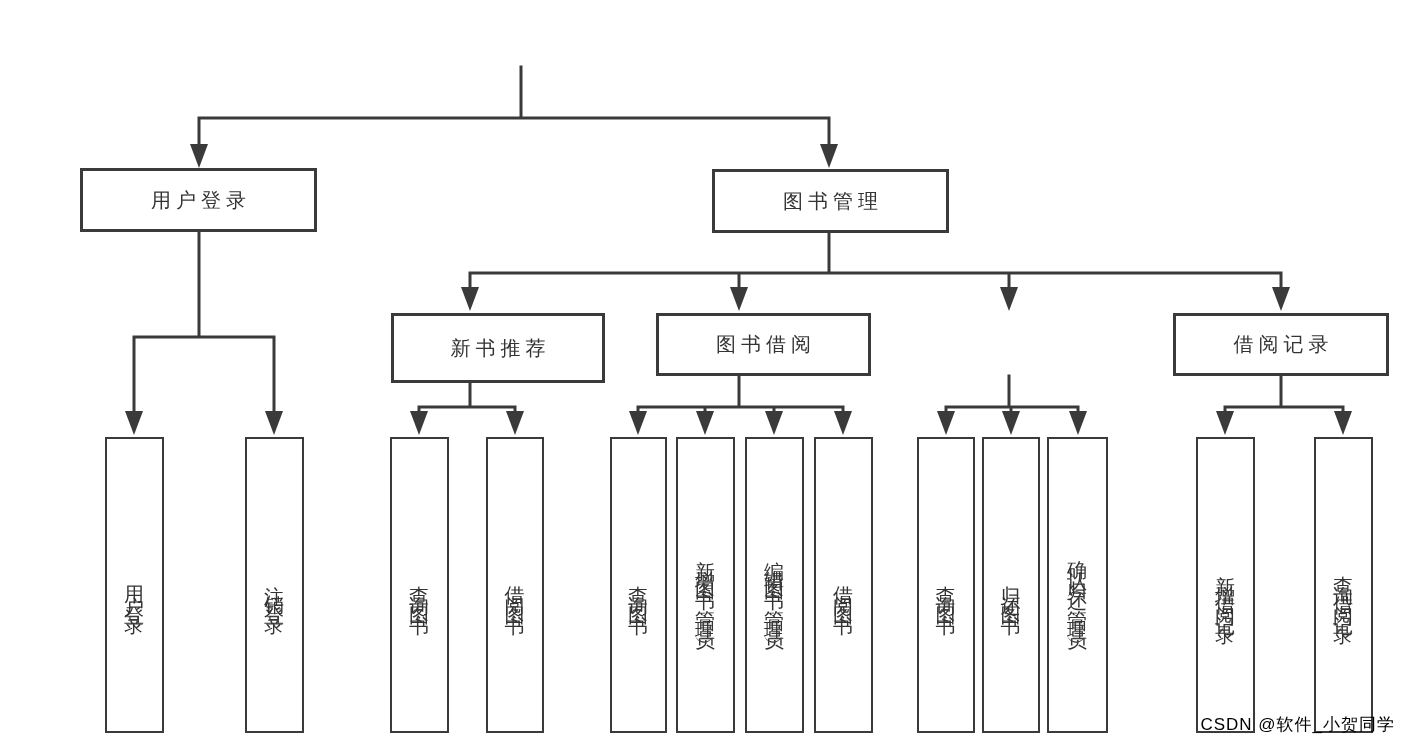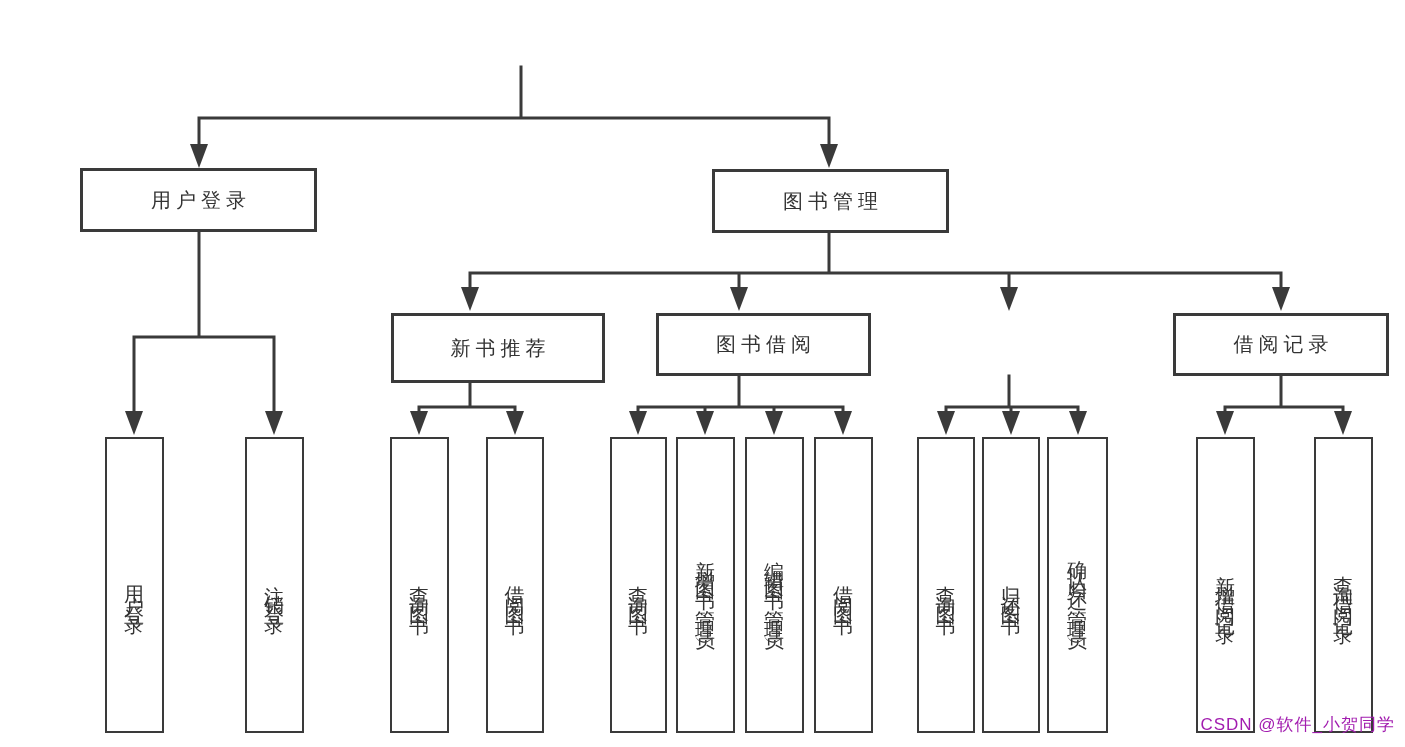--- a/index.html
+++ b/index.html
@@ -46,21 +46,21 @@
     letter-spacing:10px;
     text-indent:10px;
     line-height:1;
   }
   .watermark{
     position:absolute; z-index:3;
     left:1095px; top:713px; width:300px;
     text-align:right;
     font-size:17px;
     letter-spacing:1px;
-    color:#a21caf;
+    color:#000000;
   }
 </style>
 </head>
 <body>
 
 <div class="stage">
 
   <svg class="connectors" width="1405" height="747" viewBox="0 0 1405 747">
     <g stroke="#3a3a3a" stroke-width="3" fill="none" stroke-linecap="square">
 

